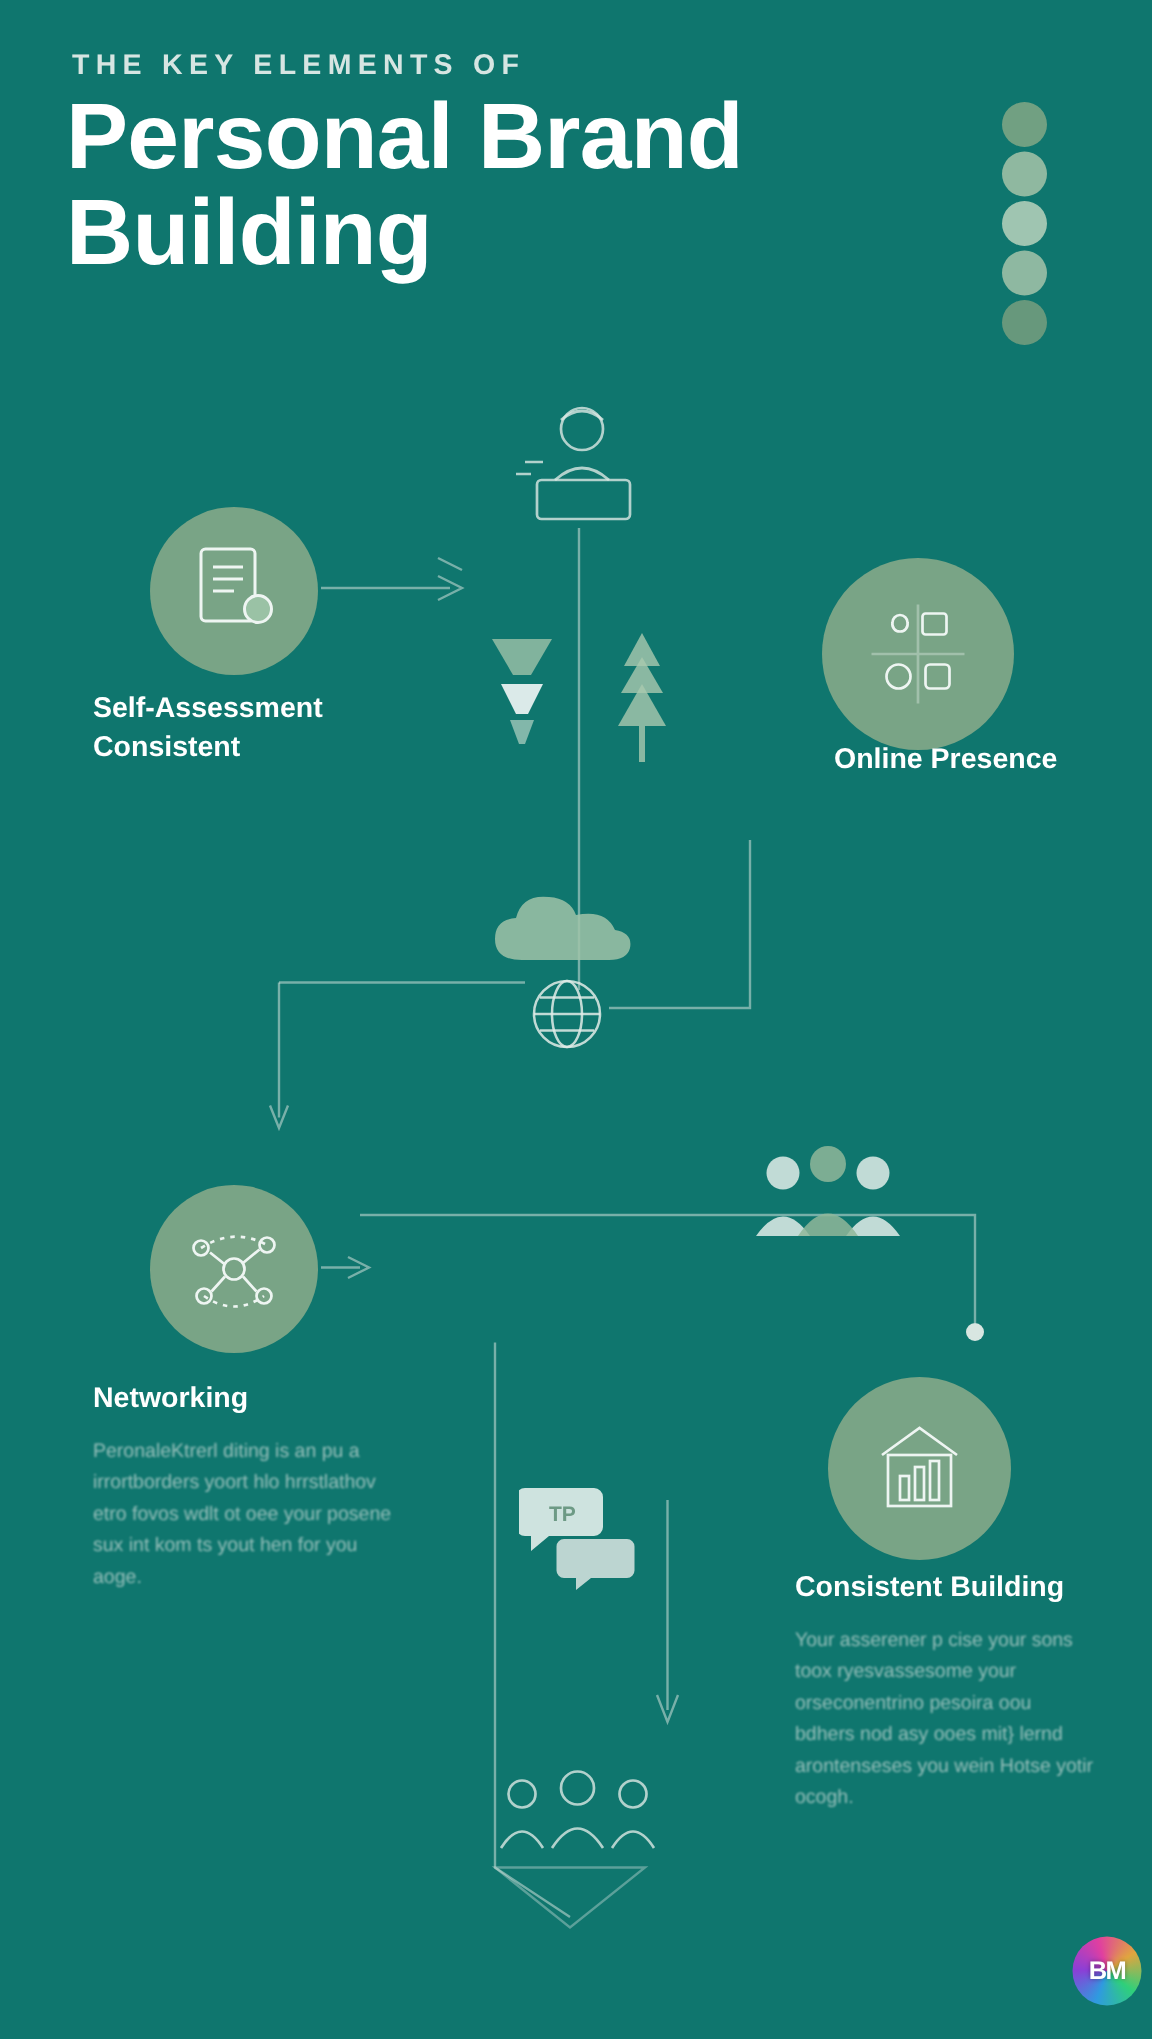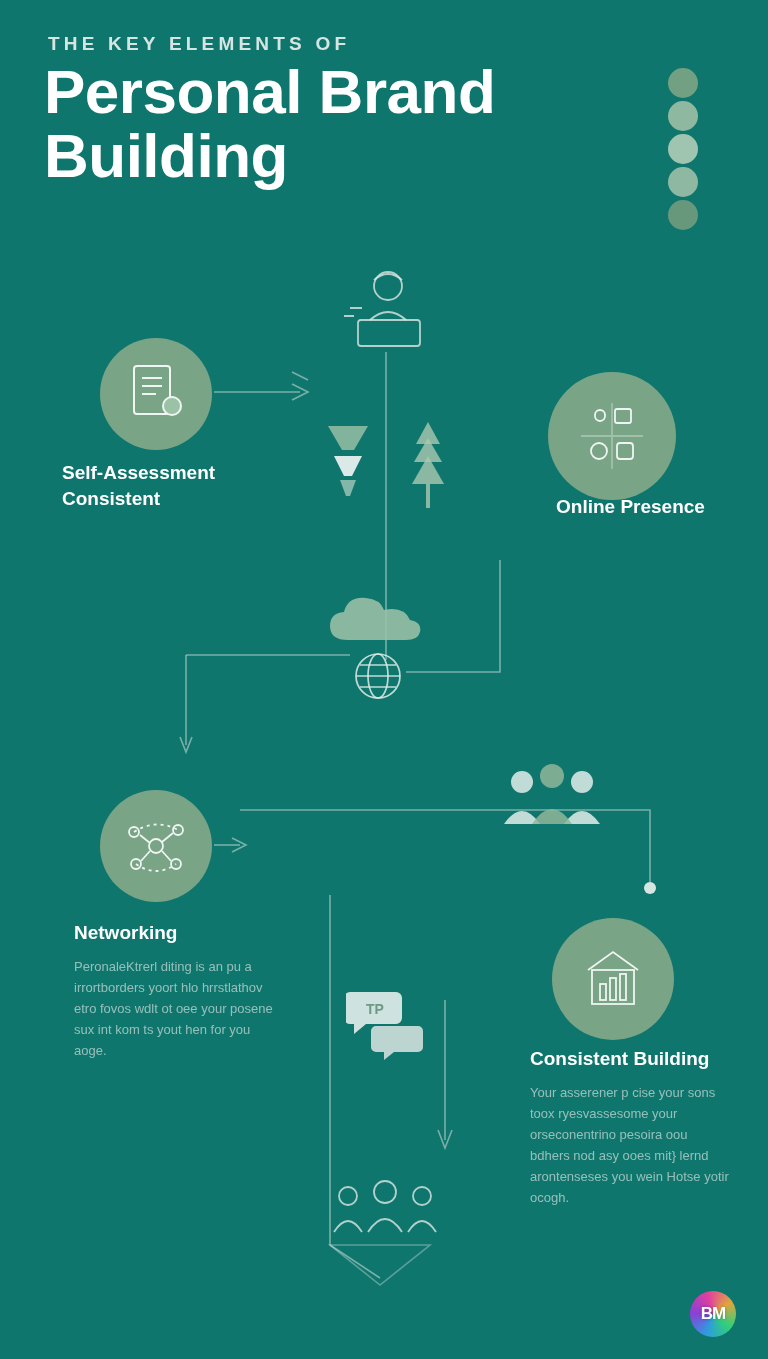--- a/index.html
+++ b/index.html
@@ -99,21 +99,21 @@
   
   .lines {
     position: absolute;
     inset: 0;
     pointer-events: none;
   }
 
   
   .watermark {
     position: absolute;
-    right: 32px;
+    right: 7px;
     bottom: 22px;
     width: 46px;
     height: 46px;
     border-radius: 50%;
     background: conic-gradient(from 200deg, #2f9ae0, #8b3fd6, #e03fa0, #e0a53f, #2fd07a, #2f9ae0);
     display: flex;
     align-items: center;
     justify-content: center;
   }
   .watermark span {
@@ -278,21 +278,21 @@
         <circle cx="18" cy="26" r="5"></circle>
         <circle cx="62" cy="24" r="5"></circle>
         <circle cx="20" cy="58" r="5"></circle>
         <circle cx="60" cy="58" r="5"></circle>
         <path d="M24,29 L34,37 M57,27 L46,36 M25,55 L34,45 M55,55 L46,45"></path>
         <path d="M18,26 q22,-14 44,-2" stroke-dasharray="3 4"></path>
         <path d="M20,58 q20,14 40,0" stroke-dasharray="3 4"></path>
       </g>
     </svg>
   </div>
-  <div class="item" style="left:62px; top:920px; width:210px;margin-left:12px;">
+  <div class="item" style="left:62px; top:920px; width:210px;">
     <h3>Networking</h3>
     <p class="blur">PeronaleKtrerl diting is an pu a irrortborders yoort hlo hrrstlathov etro fovos wdlt ot oee your posene sux int kom ts yout hen for you aoge.</p>
   </div>
 
   <div class="badge" style="left:552px; top:918px; width:122px; height:122px;">
     <svg width="82" height="82" viewBox="0 0 82 82">
       <g stroke="#eef5f2" fill="none" stroke-width="1.8">
         <path d="M16,32 L41,14 L66,32"></path>
         <rect x="20" y="32" width="42" height="34"></rect>
         <rect x="28" y="46" width="6" height="16"></rect>

